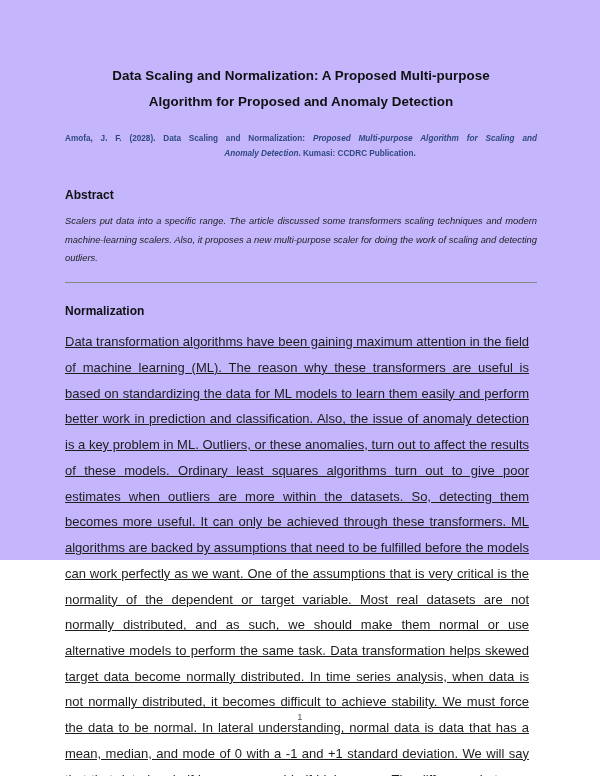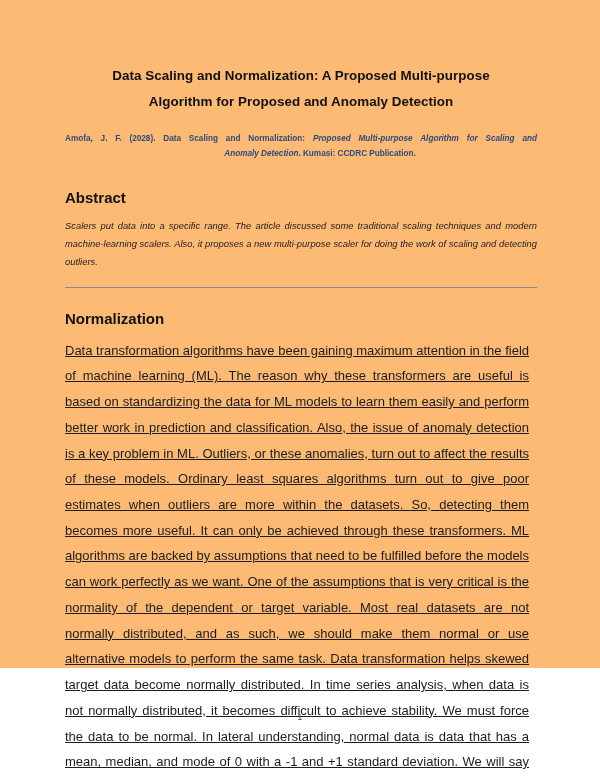--- a/index.html
+++ b/index.html
@@ -10,24 +10,24 @@
     width: 600px;
     height: 776px;
     background: #ffffff;
     font-family: "Liberation Sans", sans-serif;
     color: #1a1a1a;
     overflow: hidden;
   }
   .page {
     position: relative;
     width: 600px;
-    height: 668px;
+    height: 560px;
     box-sizing: border-box;
     padding: 4px;
-    background: #fdba74;
+    background: #c4b5fd;
   }
   .content {
     position: absolute;
     left: 65px;
     top: 0;
     width: 472px;
   }
 
   
   .doc-title {
@@ -64,21 +64,21 @@
     display: block;
     padding-left: 38px;
     text-align: center;
   }
   .citation em {
   }
 
   
   .section-heading {
     margin: 0;
-    font-size: 15px;
+    font-size: 12px;
     font-weight: bold;
     color: #111111;
     line-height: 1.4;
   }
 
   .abstract-block {
     margin-top: 25px;
   }
   .abstract-body {
     margin: 9px 0 0 0;
@@ -134,21 +134,21 @@
       <span class="title-line">Algorithm for Proposed and Anomaly Detection</span>
     </h1>
 
     <p class="citation">
       <span class="cit-l1"><span>Amofa, J. F. (2028). Data Scaling and Normalization: </span><em>Proposed Multi-purpose Algorithm for Scaling and</em></span>
       <span class="cit-l2"><em>Anomaly Detection</em><span>. Kumasi: CCDRC Publication.</span></span>
     </p>
 
     <div class="abstract-block">
       <h2 class="section-heading">Abstract</h2>
-      <p class="abstract-body">Scalers put data into a specific range. The article discussed some traditional scaling techniques and modern machine-learning scalers. Also, it proposes a new multi-purpose scaler for doing the work of scaling and detecting outliers.</p>
+      <p class="abstract-body">Scalers put data into a specific range. The article discussed some transformers scaling techniques and modern machine-learning scalers. Also, it proposes a new multi-purpose scaler for doing the work of scaling and detecting outliers.</p>
     </div>
 
     <hr class="rule">
 
     <div class="intro-block">
       <h2 class="section-heading">Normalization</h2>
       <p class="body-text">Data transformation algorithms have been gaining maximum attention in the field of machine learning (ML). The reason why these transformers are useful is based on standardizing the data for ML models to learn them easily and perform better work in prediction and classification. Also, the issue of anomaly detection is a key problem in ML. Outliers, or these anomalies, turn out to affect the results of these models. Ordinary least squares algorithms turn out to give poor estimates when outliers are more within the datasets. So, detecting them becomes more useful. It can only be achieved through these transformers. ML algorithms are backed by assumptions that need to be fulfilled before the models can work perfectly as we want. One of the assumptions that is very critical is the normality of the dependent or target variable. Most real datasets are not normally distributed, and as such, we should make them normal or use alternative models to perform the same task. Data transformation helps skewed target data become normally distributed. In time series analysis, when data is not normally distributed, it becomes difficult to achieve stability. We must force the data to be normal. In lateral understanding, normal data is data that has a mean, median, and mode of 0 with a -1 and +1 standard deviation. We will say that that data has half-low scores and half-high scores. The difference between them in terms of the number of high scores and low scores is zero. Data transformation helps to make our data normally distributed. Also, it helps to anonymize our data. If ID 1 has 12 years of working experience and is earning $980,000 a month when we transform the data, it will be very difficult for someone to know what he is earning in a month. Data transformation is very necessary in the field of data science.</p>
     </div>
 
   </div>

